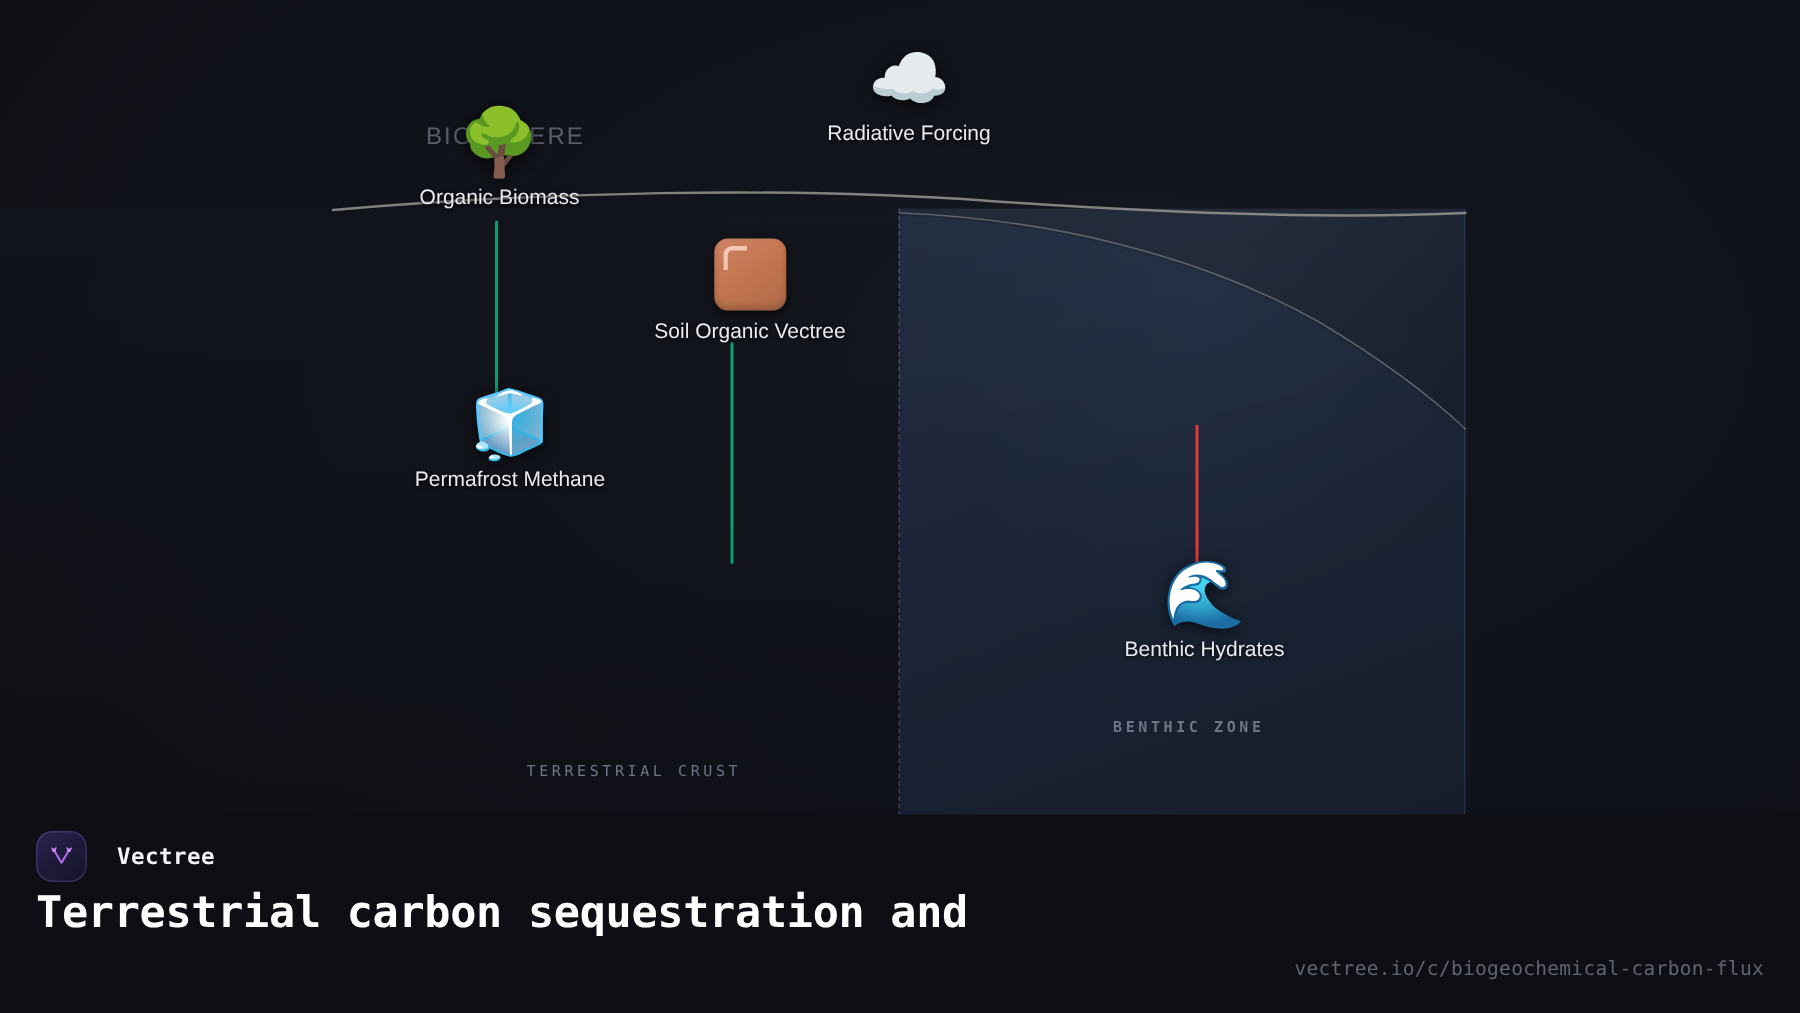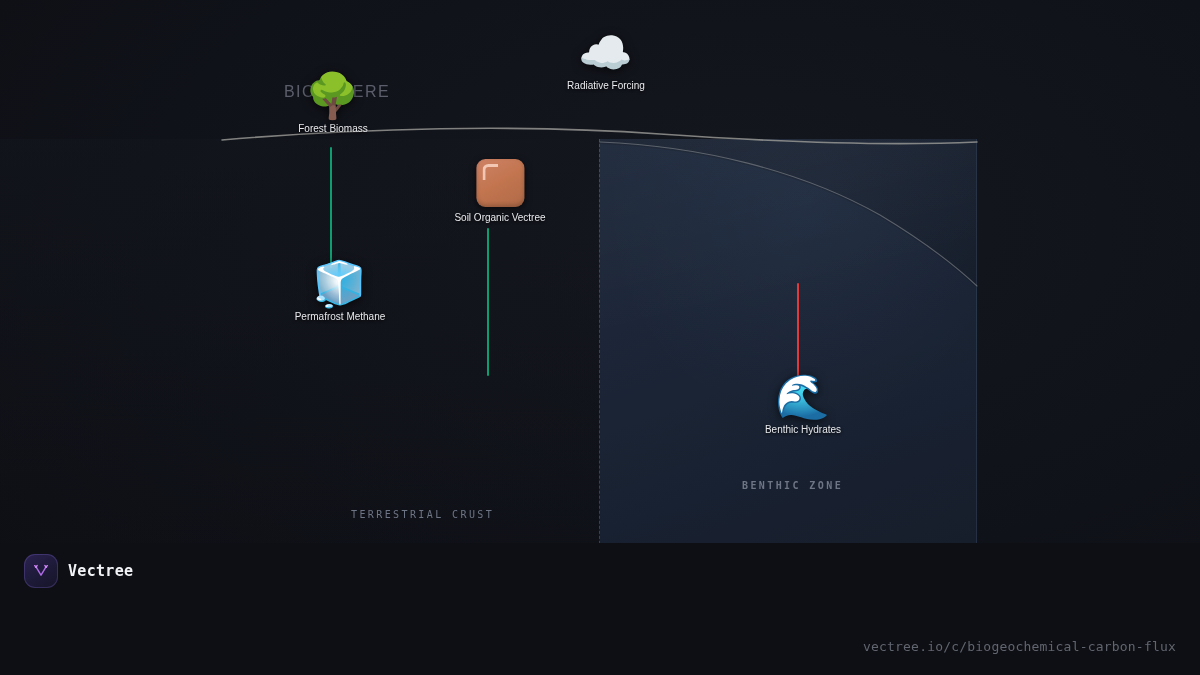--- a/index.html
+++ b/index.html
@@ -104,21 +104,21 @@
     transform:translateX(-50%);
     white-space:nowrap;
   }
   .node-glyph {
     line-height:1;
     filter:drop-shadow(0 2px 5px rgba(0,0,0,0.65));
     user-select:none;
   }
   .node-label {
     margin-top:5px;
-    font-size:10px;
+    font-size:14px;
     color:#e8eaee;
     text-shadow:0 1px 3px rgba(0,0,0,0.9);
   }
 
   
   .soil-tile {
     width:48px; height:48px;
     border-radius:9px;
     background:linear-gradient(150deg, #cf8366 0%, #c2754f 48%, #b06a47 100%);
     box-shadow:0 2px 6px rgba(0,0,0,0.6), inset 0 -2px 4px rgba(0,0,0,0.22);
@@ -137,21 +137,21 @@
   #caption-block {
     position:absolute;
     left:0; bottom:0;
     width:1200px; height:132px;
     background:#0e0f14;
     z-index:20;
   }
   #brand-row {
     position:absolute;
     left:24px; top:11px;
-    display:flex; align-items:center; gap:10px;
+    display:flex; align-items:center; gap:20px;
   }
   #brand-logo {
     width:34px; height:34px;
     border-radius:11px;
     background:linear-gradient(145deg, #2b2250 0%, #1d1a38 55%, #161428 100%);
     box-shadow:inset 0 0 0 1px rgba(160,130,255,0.22);
     display:flex; align-items:center; justify-content:center;
   }
   #brand-name {
     font-family:"DejaVu Sans Mono", "Liberation Mono", monospace;
@@ -200,21 +200,21 @@
   <div class="edge" style="left:487px; top:228px; height:148px; background:#0f9d70;"></div>
   <div class="edge" style="left:797px; top:283px; height:98px; background:#e03a3a;"></div>
 
   <div class="node" style="left:606px; top:31px;">
     <span class="node-glyph" style="font-size:44px;">☁️</span>
     <span class="node-label">Radiative Forcing</span>
   </div>
 
   <div class="node" style="left:333px; top:74px;">
     <span class="node-glyph" style="font-size:44px;">🌳</span>
-    <span class="node-label">Forest Biomass</span>
+    <span class="node-label">Organic Biomass</span>
   </div>
 
   <div class="node" style="left:500px; top:159px;">
     <span class="soil-tile"></span>
     <span class="node-label">Soil Organic Vectree</span>
   </div>
 
   <div class="node" style="left:340px; top:262px;">
     <span class="node-glyph" style="font-size:44px;">🧊</span>
     <span class="node-label">Permafrost Methane</span>
@@ -234,17 +234,18 @@
         <svg width="20" height="20" viewBox="0 0 24 24">
           <path d="M6 7 L12 17 L18 7" fill="none" stroke="#b06ae8" stroke-width="1.7" stroke-linecap="round" stroke-linejoin="round"></path>
           <path d="M6 7 L4.2 5.4 M6 7 L7.6 5.2 M18 7 L19.9 5.4 M18 7 L16.4 5.2" fill="none" stroke="#c97ff2" stroke-width="1.3" stroke-linecap="round"></path>
           <circle cx="6" cy="7" r="1.5" fill="#d08bf5"></circle>
           <circle cx="18" cy="7" r="1.5" fill="#d08bf5"></circle>
         </svg>
       </span>
       <span id="brand-name">Vectree</span>
     </div>
     <div id="headline">
+      <div>Terrestrial carbon sequestration and</div>
     </div>
     <div id="source-url">vectree.io/c/biogeochemical-carbon-flux</div>
   </div>
 
 </div>
 
 </body></html>

